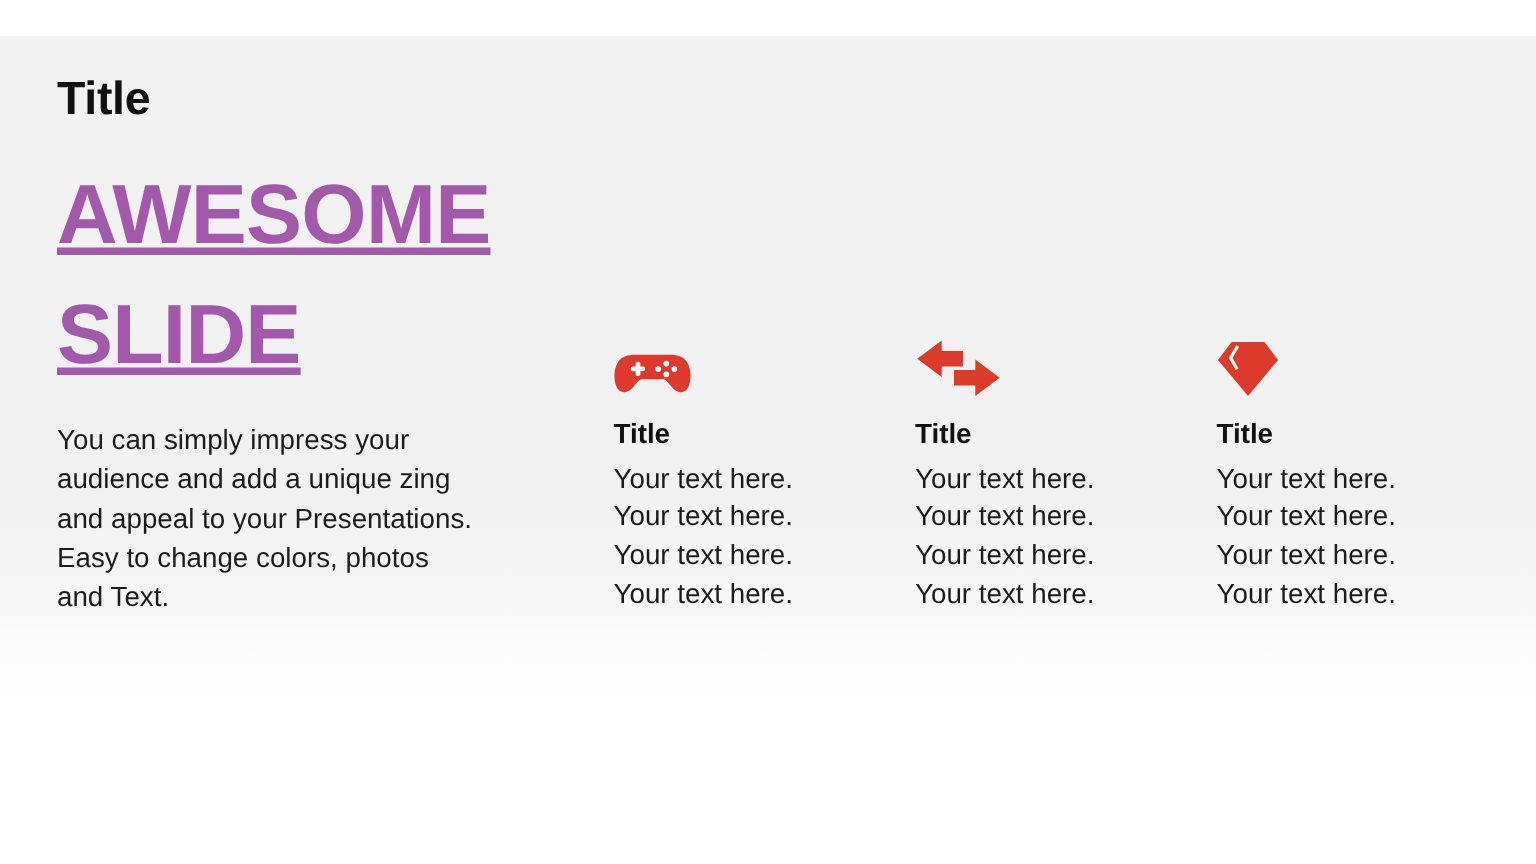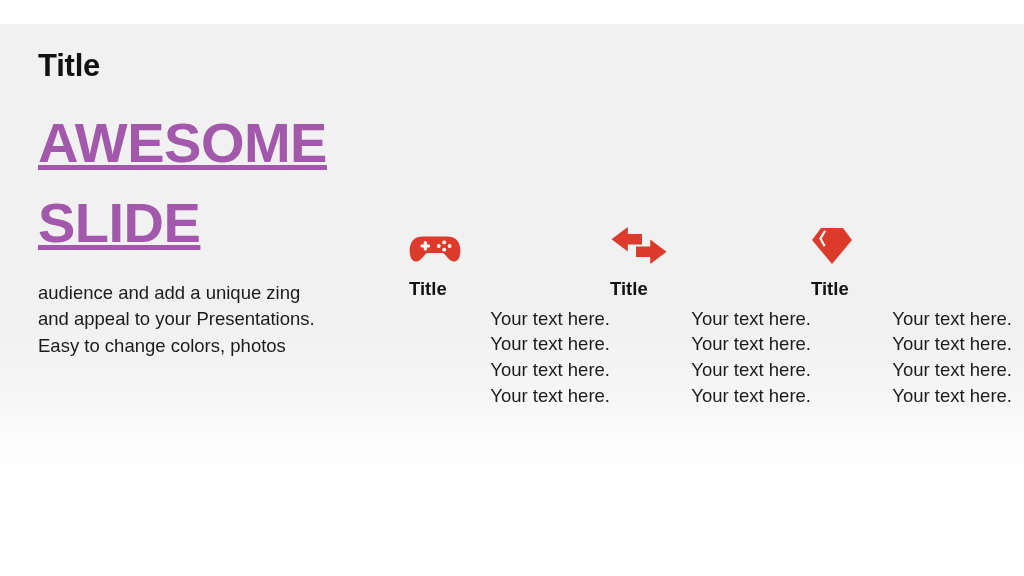--- a/index.html
+++ b/index.html
@@ -103,41 +103,42 @@
   .col-lines {
     margin: 0;
     padding: 0;
     list-style: none;
     padding-top: 7px;
   }
   .col-lines li {
     font-size: 18.5px;
     line-height: 1.40;
     color: #1b1b1b;
-    text-align: right;
   }
 </style>
 </head>
 <body>
 
 <div class="slide">
 
   <div class="left-block">
 
     <div class="eyebrow-title">Title</div>
 
     <div class="headline">
       <span class="hl-line">AWESOME</span>
       <span class="hl-line">SLIDE</span>
     </div>
 
     <div class="body-copy">
+      <span class="bc-line">You can simply impress your</span>
       <span class="bc-line">audience and add a unique zing</span>
       <span class="bc-line">and appeal to your Presentations.</span>
       <span class="bc-line">Easy to change colors, photos</span>
+      <span class="bc-line">and Text.</span>
     </div>
 
   </div>
 
   <div class="columns">
 
     <div class="column">
       <div class="col-icon">
         <svg width="52" height="38" viewBox="0 0 52 38" aria-hidden="true">
           <path fill="#dc3a2a" d="M14.5 6.5h23c5.2 0 8.9 1.3 11.1 4.4 2.4 3.4 3.4 8.6 2.4 13.8-0.8 4.2-3 6.8-6.1 6.8-2.5 0-4.2-1.4-6.3-3.8l-2.9-3.4c-0.9-1-1.7-1.4-3-1.4H19.3c-1.3 0-2.1 0.4-3 1.4l-2.9 3.4c-2.1 2.4-3.8 3.8-6.3 3.8-3.1 0-5.3-2.6-6.1-6.8-1-5.2 0-10.4 2.4-13.8C5.6 7.8 9.3 6.5 14.5 6.5z"></path>

